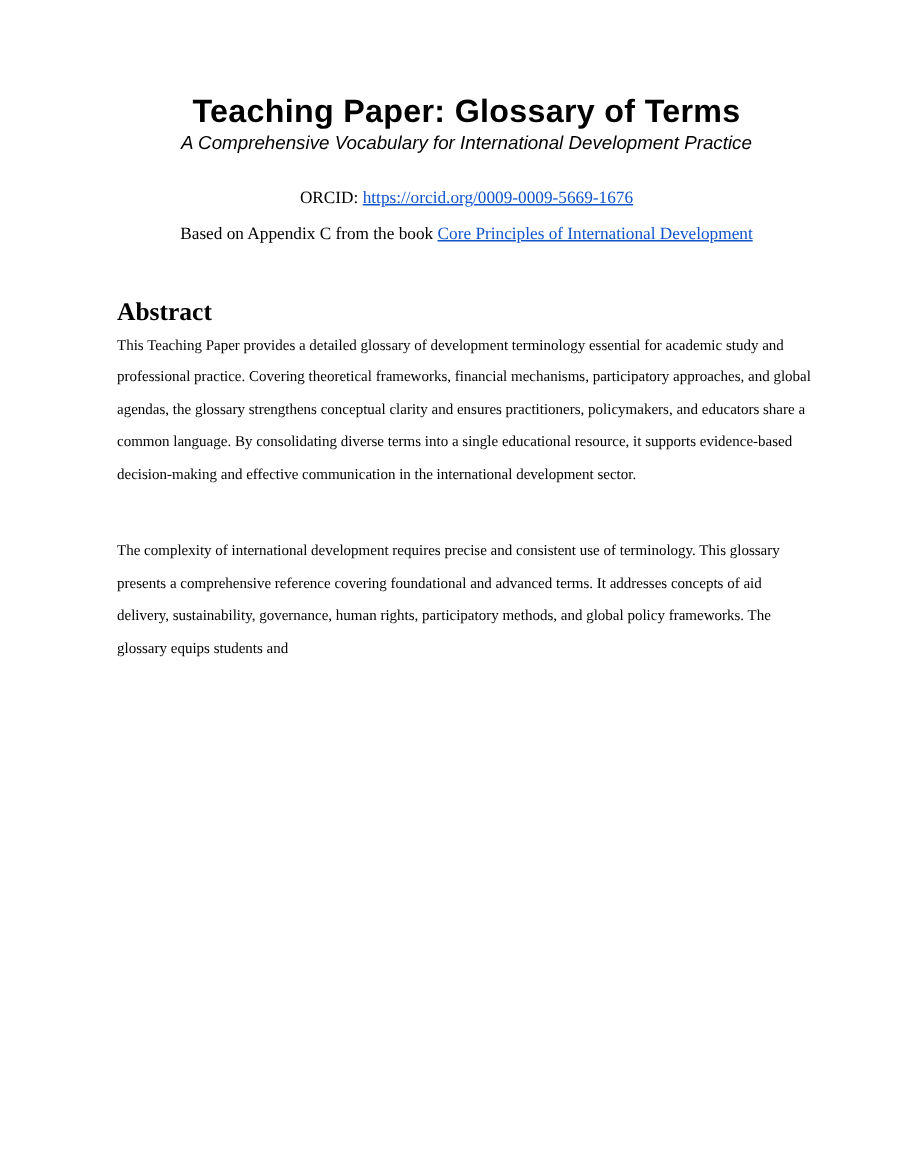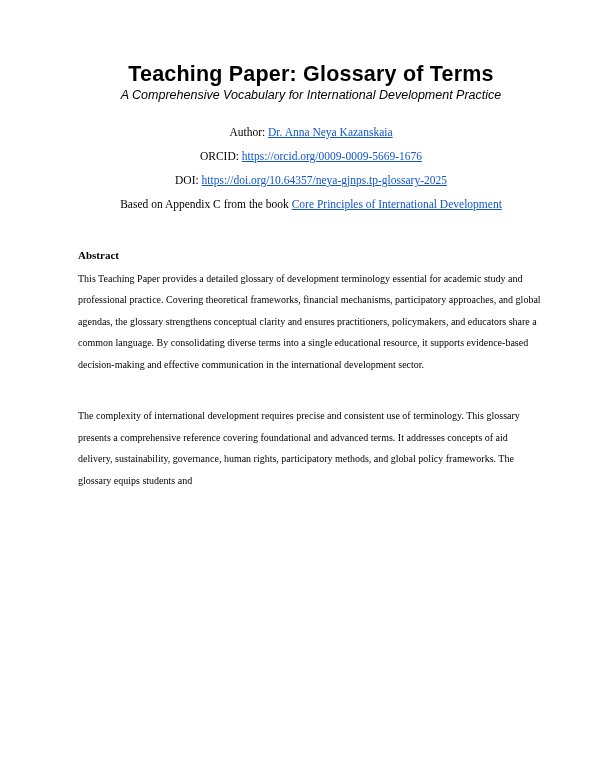--- a/index.html
+++ b/index.html
@@ -47,21 +47,21 @@
     color: #1155CC;
     text-decoration: underline;
     cursor: pointer;
   }
 
   
   .section-abstract { margin-top: 34px; }
   .section-exec { margin-top: 30px; }
 
   h2.sec-heading {
-    font-size: 11px;
+    font-size: 17px;
     line-height: 21px;
     font-weight: bold;
     font-family: "Liberation Serif", serif;
   }
 
   p.body-text {
     font-size: 10px;
     line-height: 21.5px;
     margin-top: 2px;
     text-align: left;
@@ -71,23 +71,21 @@
 </style>
 </head>
 <body>
 
 <div class="page">
 
   <h1 class="title">Teaching Paper: Glossary of Terms</h1>
   <div class="subtitle">A Comprehensive Vocabulary for International Development Practice</div>
 
   <div class="meta">
-    <p><span>Author: </span><a class="doc-link">Dr. Anna Neya Kazanskaia</a></p>
     <p><span>ORCID: </span><a class="doc-link">https://orcid.org/0009-0009-5669-1676</a></p>
-    <p><span>DOI: </span><a class="doc-link">https://doi.org/10.64357/neya-gjnps.tp-glossary-2025</a></p>
     <p><span>Based on Appendix C from the book </span><a class="doc-link">Core Principles of International Development</a></p>
   </div>
 
   <div class="section-abstract">
     <h2 class="sec-heading">Abstract</h2>
     <p class="body-text">This Teaching Paper provides a detailed glossary of development terminology essential for academic study and professional practice. Covering theoretical frameworks, financial mechanisms, participatory approaches, and global agendas, the glossary strengthens conceptual clarity and ensures practitioners, policymakers, and educators share a common language. By consolidating diverse terms into a single educational resource, it supports evidence-based decision-making and effective communication in the international development sector.</p>
   </div>
 
   <div class="section-exec">
     <p class="body-text">The complexity of international development requires precise and consistent use of terminology. This glossary presents a comprehensive reference covering foundational and advanced terms. It addresses concepts of aid delivery, sustainability, governance, human rights, participatory methods, and global policy frameworks. The glossary equips students and</p>

